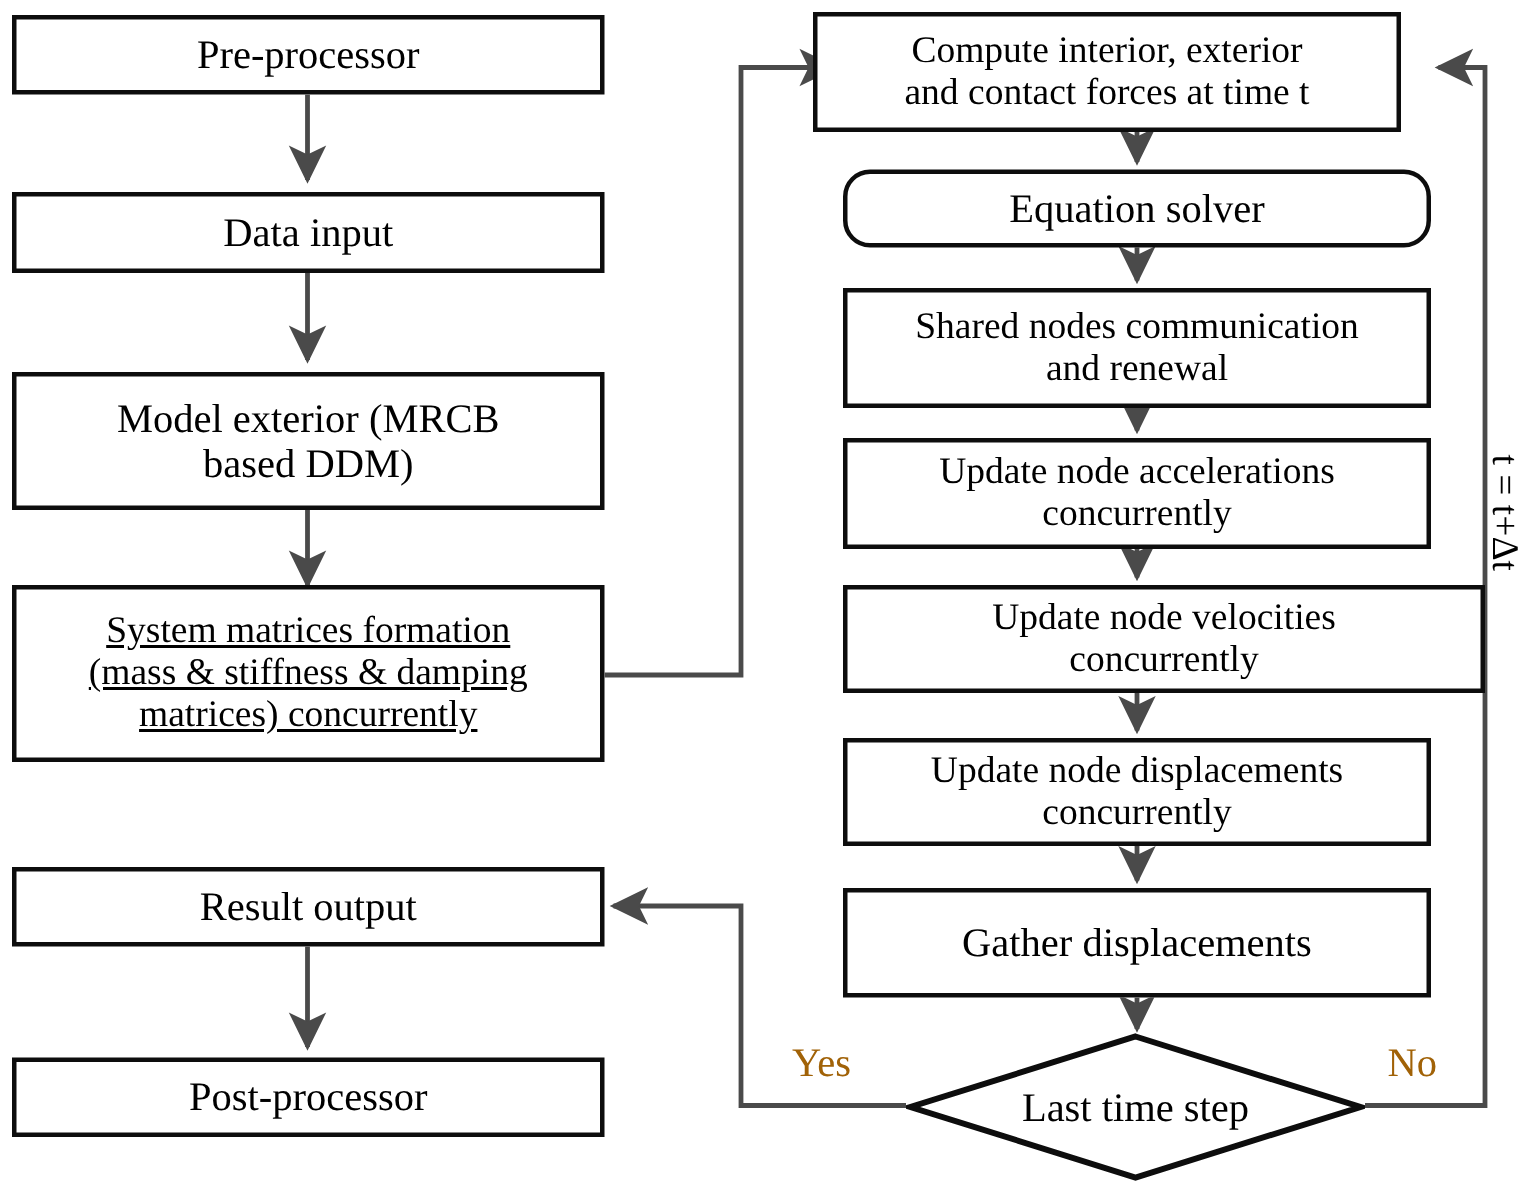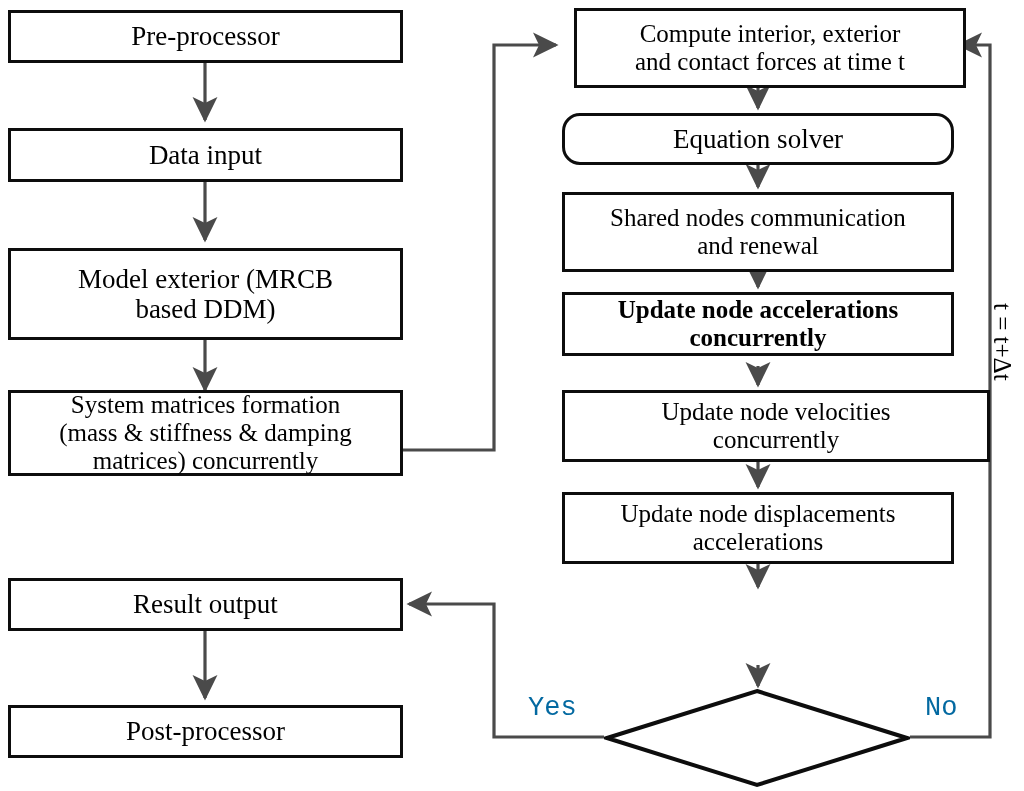--- a/index.html
+++ b/index.html
@@ -59,23 +59,22 @@
     position: relative;
     z-index: 2;
     font-size: 27px;
     color: #000000;
     text-align: center;
     white-space: nowrap;
   }
   .edge-label {
     position: absolute;
     font-size: 27px;
-    color: #0369a1;
+    color: #a16207;
     white-space: nowrap;
-    font-family: Liberation Mono, monospace;
   }
   .rot-label {
     position: absolute;
     font-size: 25px;
     color: #000000;
     white-space: nowrap;
     transform-origin: left top;
     transform: rotate(90deg);
   }
 </style>
@@ -119,68 +118,72 @@
 
   <div class="node fs-lg" style="left:8px; top:128px; width:395px; height:54px;">
     <span>Data input</span>
   </div>
 
   <div class="node fs-lg" style="left:8px; top:248px; width:395px; height:92px; white-space:pre-line;">
     <span>Model exterior (MRCB
 based DDM)</span>
   </div>
 
-  <div class="node fs-md" style="left:8px; top:390px; width:395px; height:86px; white-space:pre-line;">
+  <div class="node fs-md" style="left:8px; top:390px; width:395px; height:118px; white-space:pre-line;text-decoration:underline;">
     <span>System matrices formation
 (mass &amp; stiffness &amp; damping
 matrices) concurrently</span>
   </div>
 
   <div class="node fs-lg" style="left:8px; top:578px; width:395px; height:53px;">
     <span>Result output</span>
   </div>
 
   <div class="node fs-lg" style="left:8px; top:705px; width:395px; height:53px;">
     <span>Post-processor</span>
   </div>
 
-  <div class="node fs-md" style="left:574px; top:8px; width:392px; height:80px; white-space:pre-line;">
+  <div class="node fs-md" style="left:542px; top:8px; width:392px; height:80px; white-space:pre-line;">
     <span>Compute interior, exterior
 and contact forces at time t</span>
   </div>
 
   <div class="node fs-lg" style="left:562px; top:113px; width:392px; height:52px;border-radius:18px;">
     <span>Equation solver</span>
   </div>
 
   <div class="node fs-md" style="left:562px; top:192px; width:392px; height:80px; white-space:pre-line;">
     <span>Shared nodes communication
 and renewal</span>
   </div>
 
-  <div class="node fs-md" style="left:562px; top:292px; width:392px; height:64px; white-space:pre-line;font-weight:bold;">
+  <div class="node fs-md" style="left:562px; top:292px; width:392px; height:74px; white-space:pre-line;">
     <span>Update node accelerations
 concurrently</span>
   </div>
 
   <div class="node fs-md" style="left:562px; top:390px; width:428px; height:72px; white-space:pre-line;">
     <span>Update node velocities
 concurrently</span>
   </div>
 
   <div class="node fs-md" style="left:562px; top:492px; width:392px; height:72px; white-space:pre-line;">
     <span>Update node displacements
-accelerations</span>
+concurrently</span>
   </div>
 
+  <div class="node fs-lg" style="left:562px; top:592px; width:392px; height:73px;">
+    <span>Gather displacements</span>
+  </div>
 
   <div class="diamond-wrap" style="left:604px; top:688px; width:306px; height:100px;">
     <svg width="306" height="100" viewBox="0 0 306 100">
       <polygon points="153,3 303,50 153,97 3,50" fill="#ffffff" stroke="#0d0d0d" stroke-width="4"></polygon>
     </svg>
+    <span class="diamond-label">Last time step</span>
   </div>
 
   <span class="edge-label" style="left:528px; top:693px;">Yes</span>
 
   <span class="edge-label" style="left:925px; top:693px;">No</span>
 
   <span class="rot-label" style="left:1016px; top:303px;">t = t+Δt</span>
 
 </div>
 

